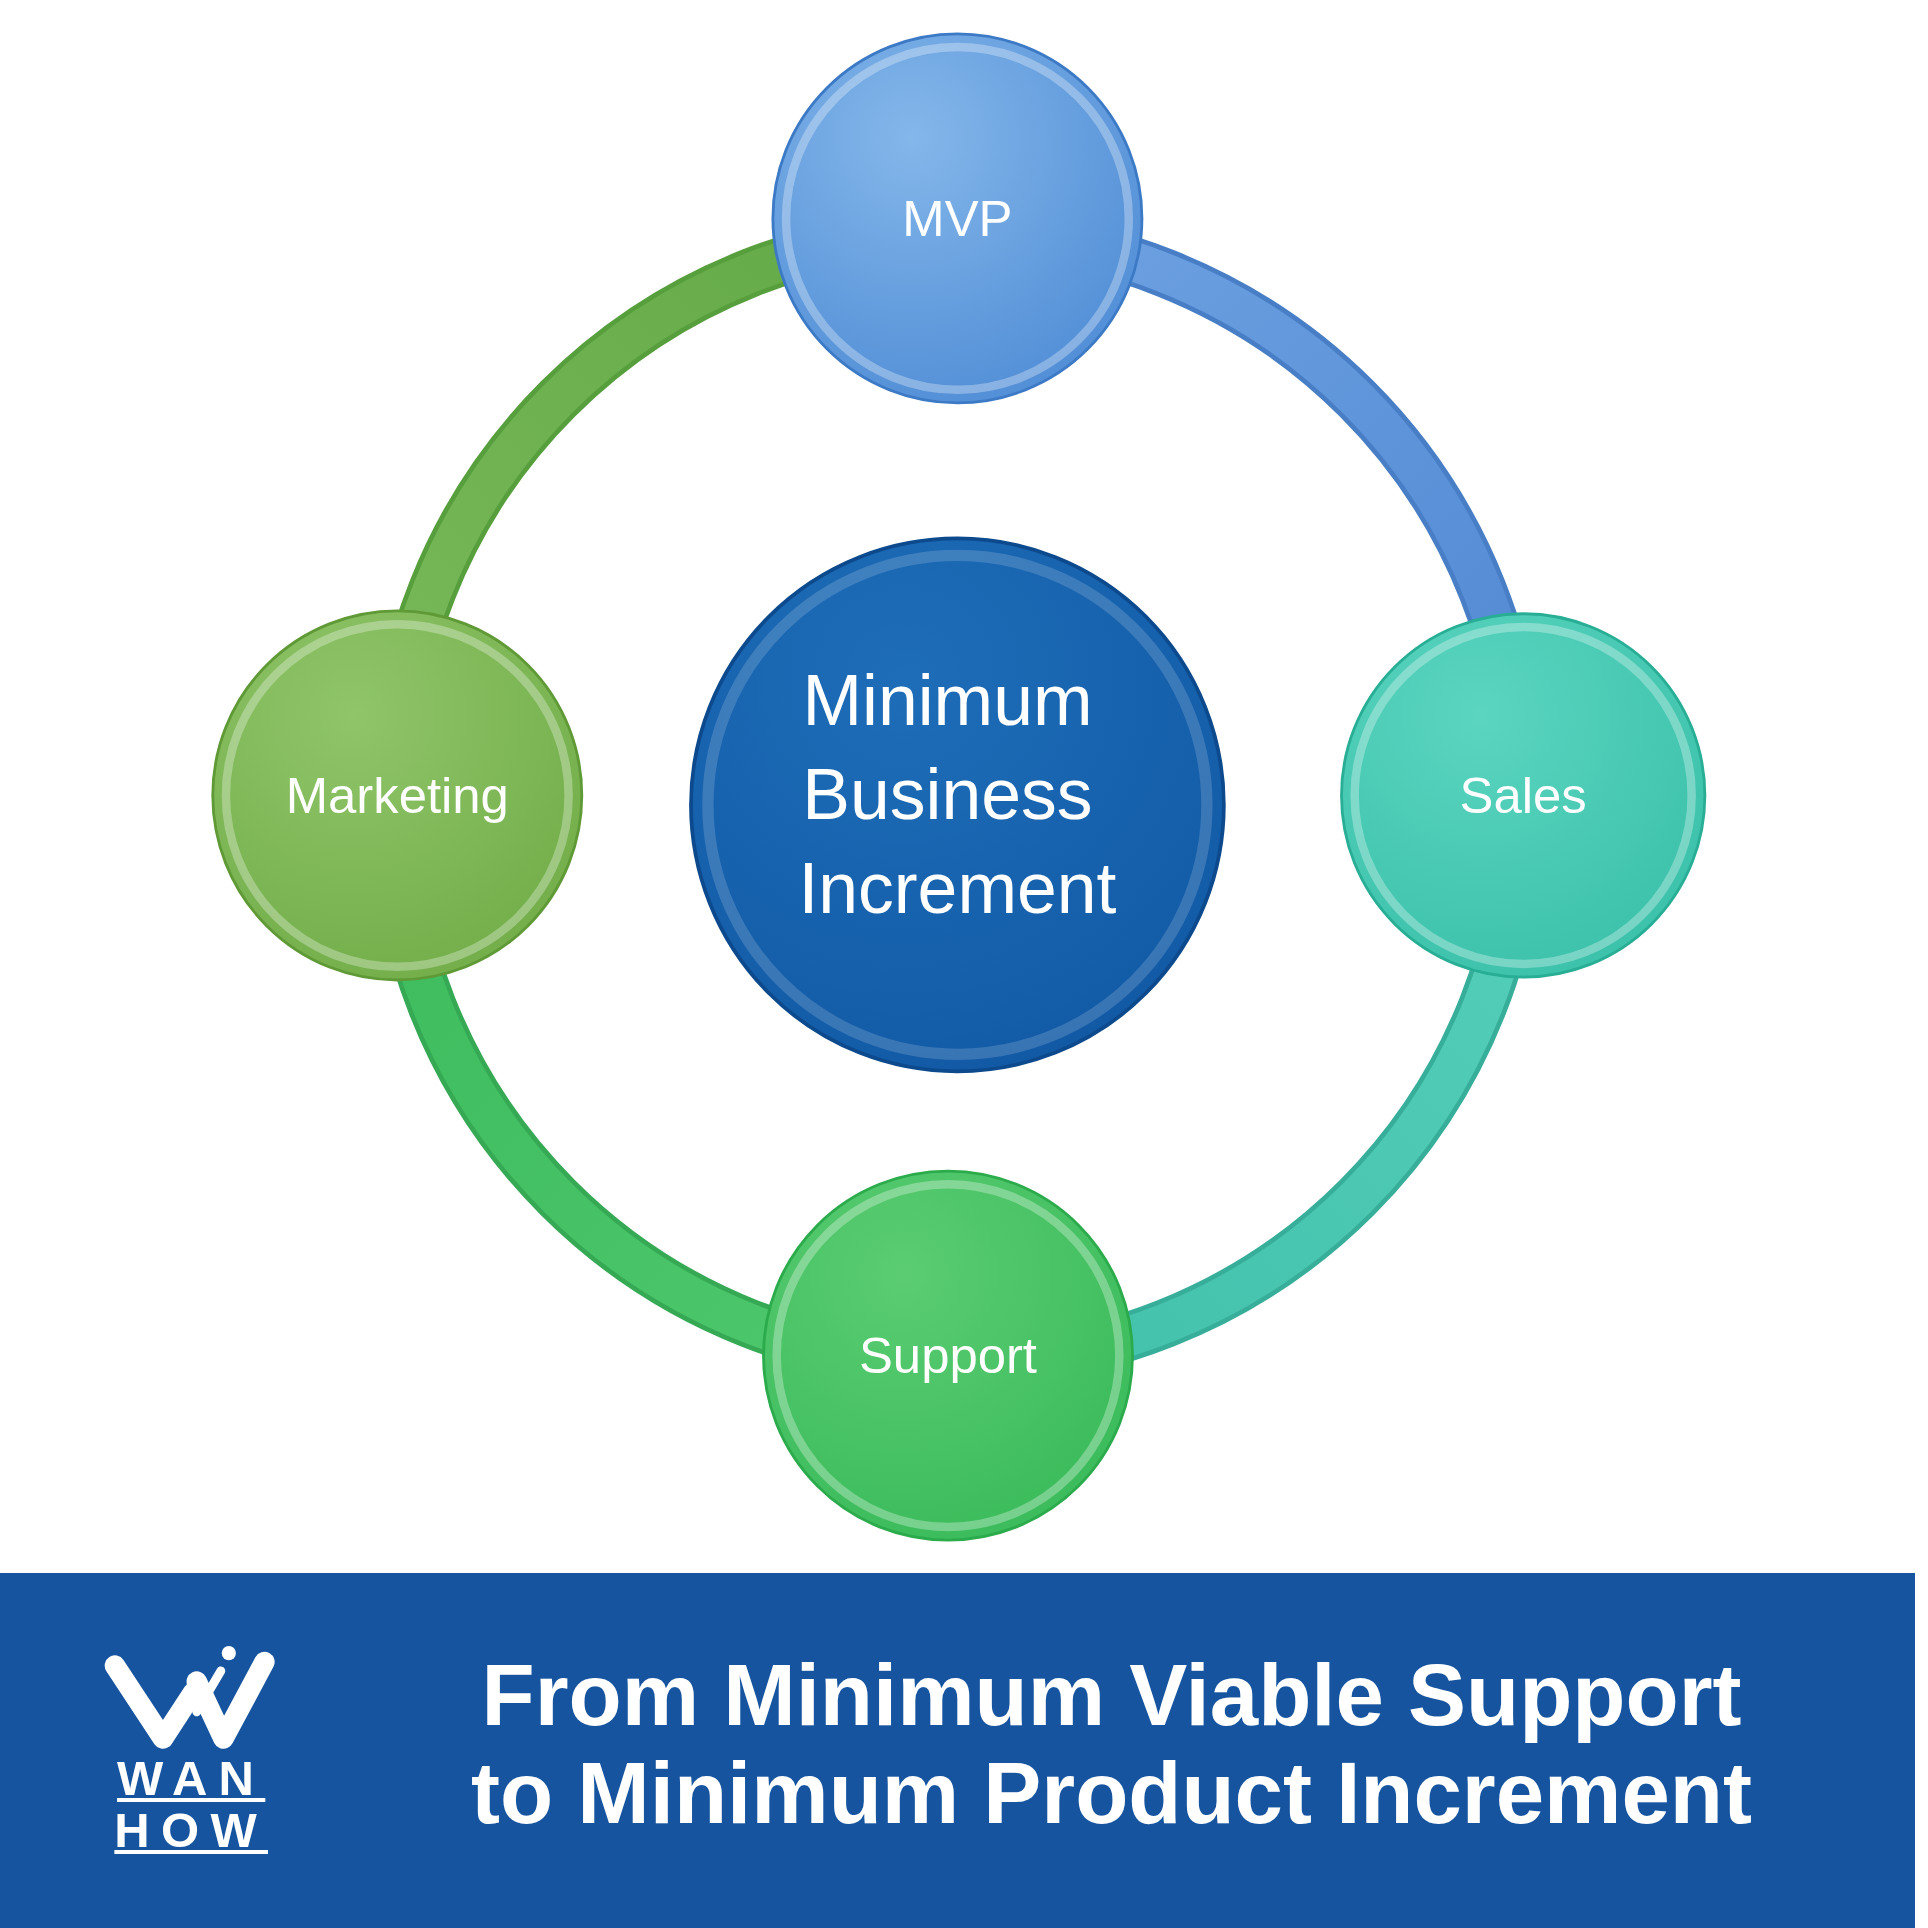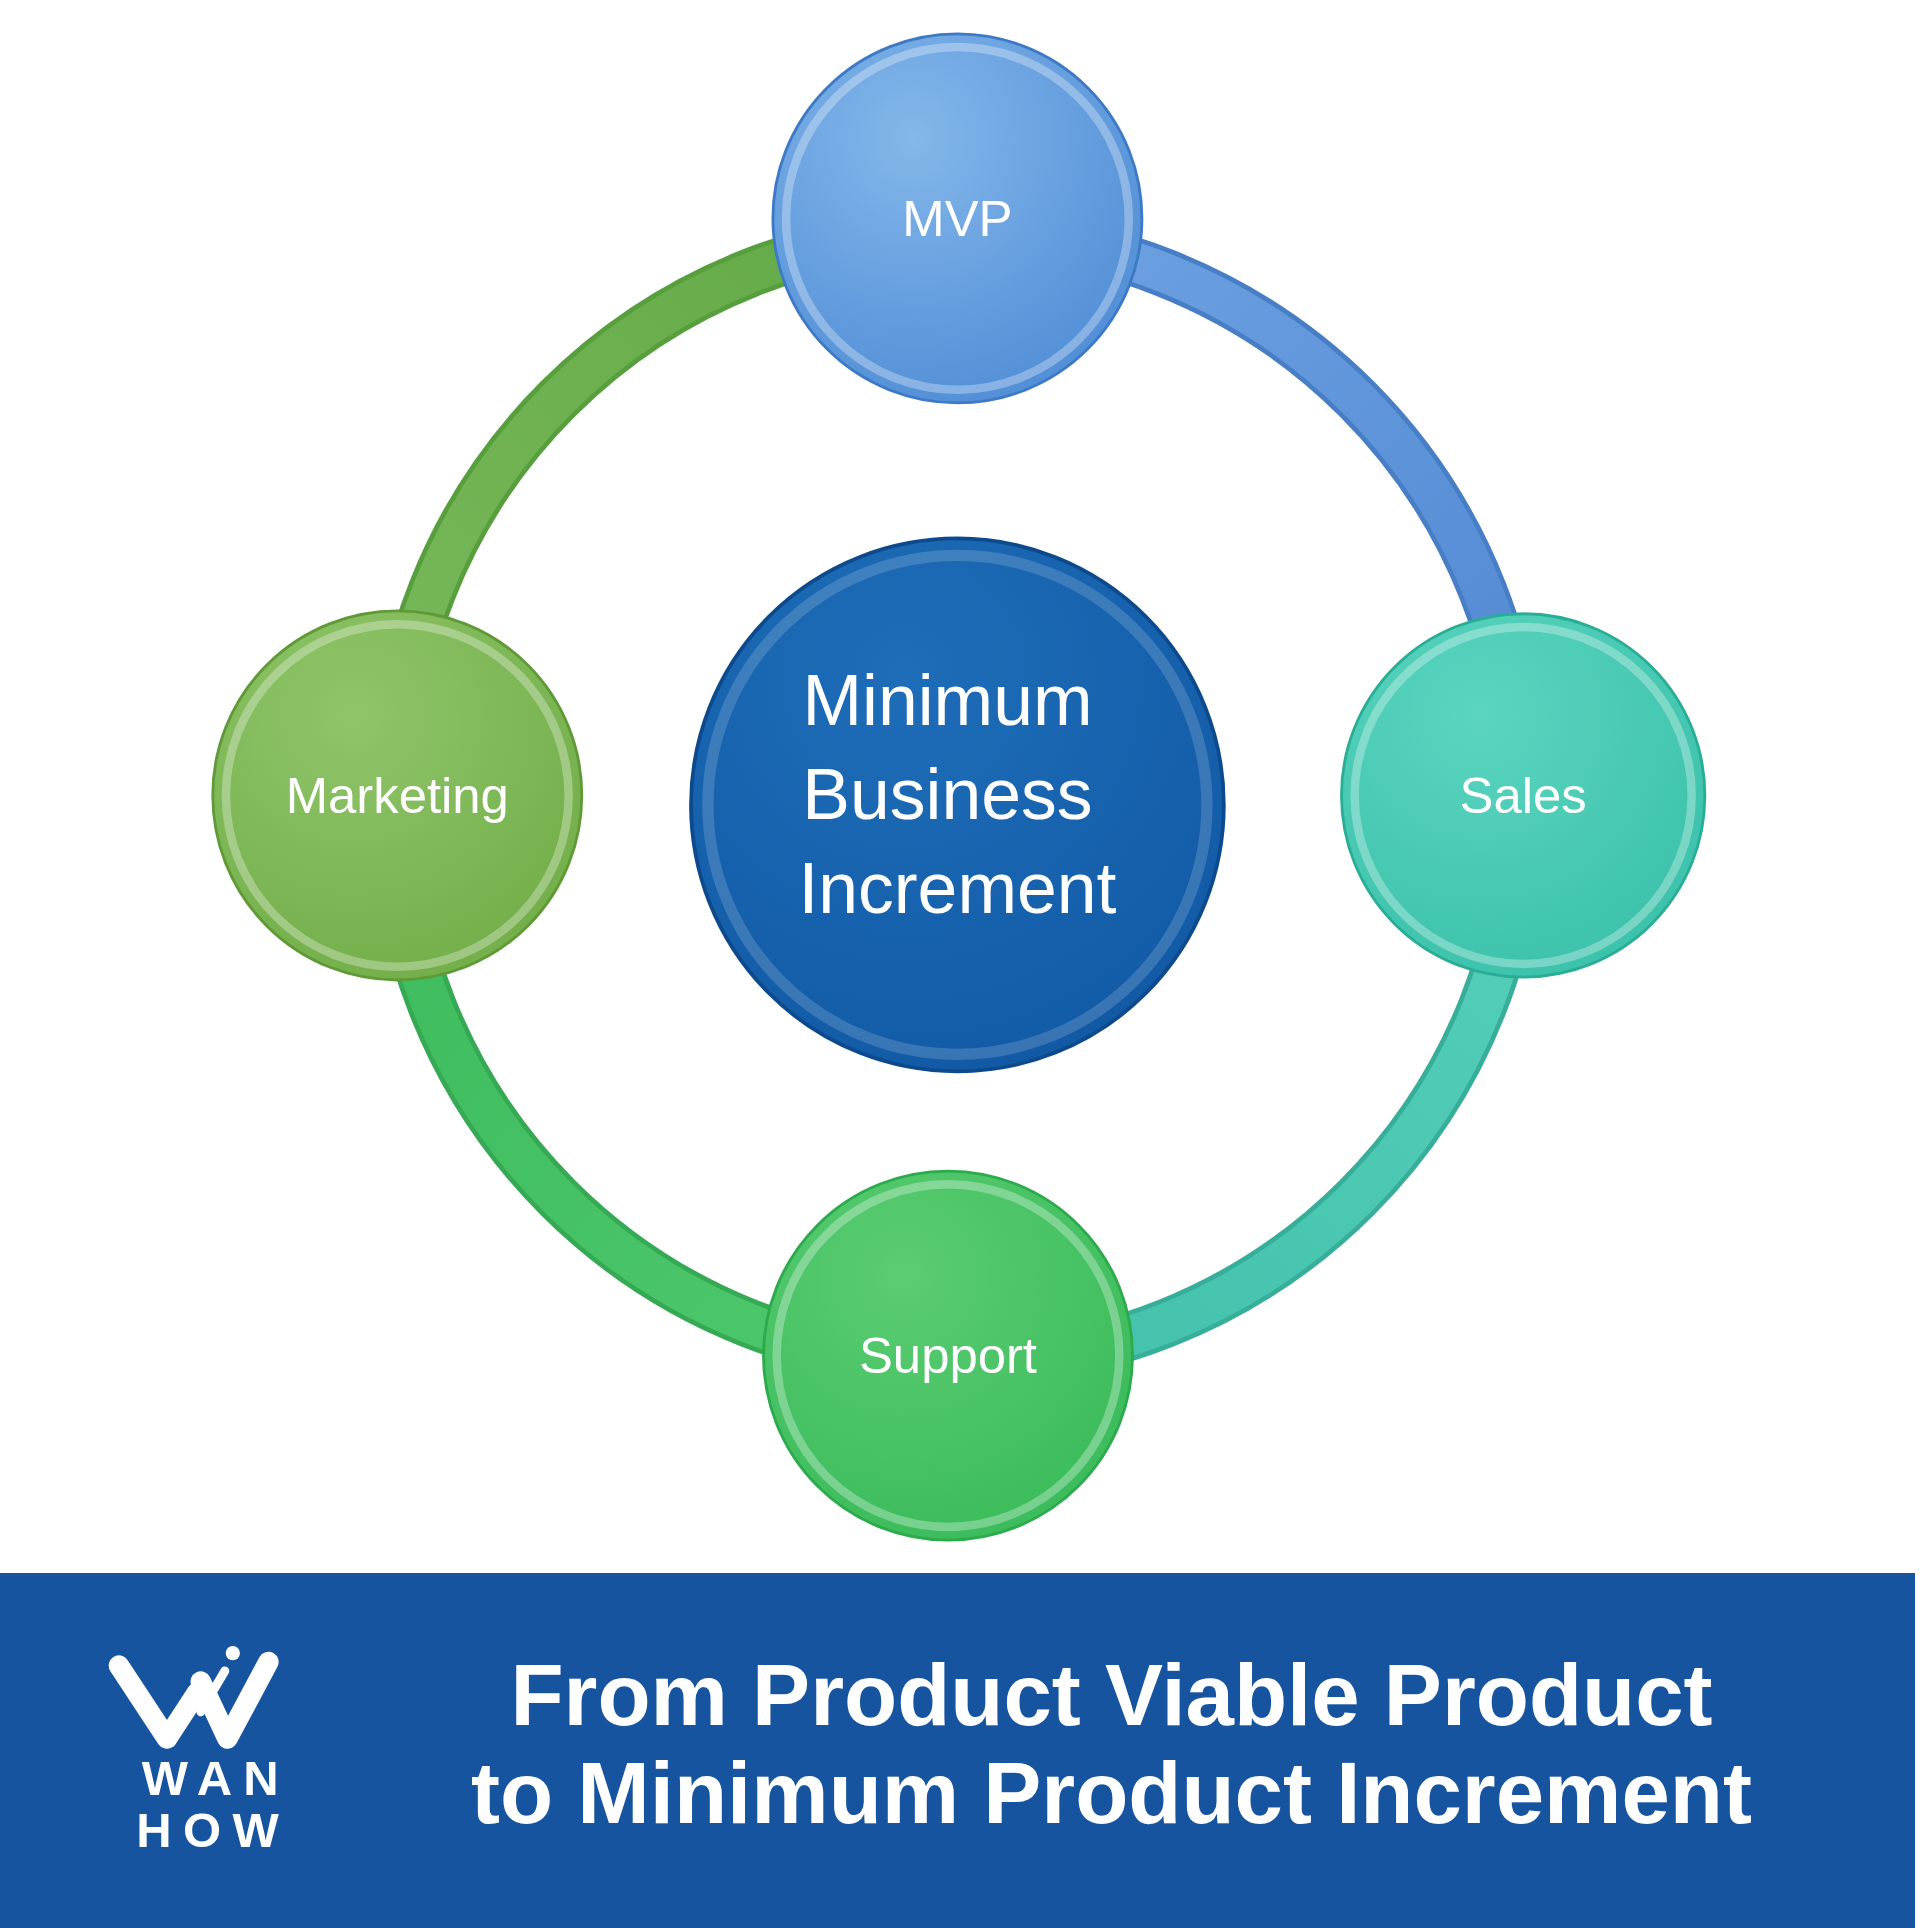--- a/index.html
+++ b/index.html
@@ -2,21 +2,21 @@
 <html style="font-size:15px"><head>
 <meta charset="utf-8">
 <style>
   html,body{margin:0;padding:0;background:#ffffff;}
   #stage{position:relative;width:1928px;height:1928px;background:#ffffff;overflow:hidden;
          font-family:"Liberation Sans",sans-serif;}
   #diagram-svg{position:absolute;left:0;top:0;}
   .node-label{fill:#ffffff;font-family:"Liberation Sans",sans-serif;font-size:54px;}
   .center-label{fill:#ffffff;font-family:"Liberation Sans",sans-serif;font-size:76px;}
   #banner{position:absolute;left:0;top:1573px;width:1915px;height:356px;background:#16549F;}
-  #logo{position:absolute;left:83px;top:73px;width:207px;text-align:right;color:#ffffff;}
+  #logo{position:absolute;left:83px;top:73px;width:207px;text-align:center;color:#ffffff;text-decoration:underline;}
   .logo-word{font-family:"Liberation Sans",sans-serif;font-weight:700;font-size:49px;
              letter-spacing:11.3px;line-height:1.0;color:#ffffff;margin-left:9.4px;}
   #logo-how{margin-top:3px;}
   #banner-title{position:absolute;left:311px;top:73px;width:1601px;text-align:center;
                 color:#ffffff;font-family:"Liberation Sans",sans-serif;font-weight:700;
                 font-size:87px;line-height:1.13;letter-spacing:0px;}
 </style>
 </head>
 <body>
 
@@ -125,19 +125,19 @@
           <path d="M116 40 L146 104 L192 18" stroke-width="23"></path>
           <path d="M143 28 L116 74" stroke-width="10"></path>
         </g>
         <circle cx="152" cy="8" r="8" fill="#ffffff"></circle>
       </svg>
       <div class="logo-word" id="logo-wan">WAN</div>
       <div class="logo-word" id="logo-how">HOW</div>
     </div>
 
     <div id="banner-title">
-      <div>From Product Viable Product</div>
+      <div>From Minimum Viable Support</div>
       <div>to Minimum Product Increment</div>
     </div>
   </div>
 
 </div>
 
 
 </body></html>

